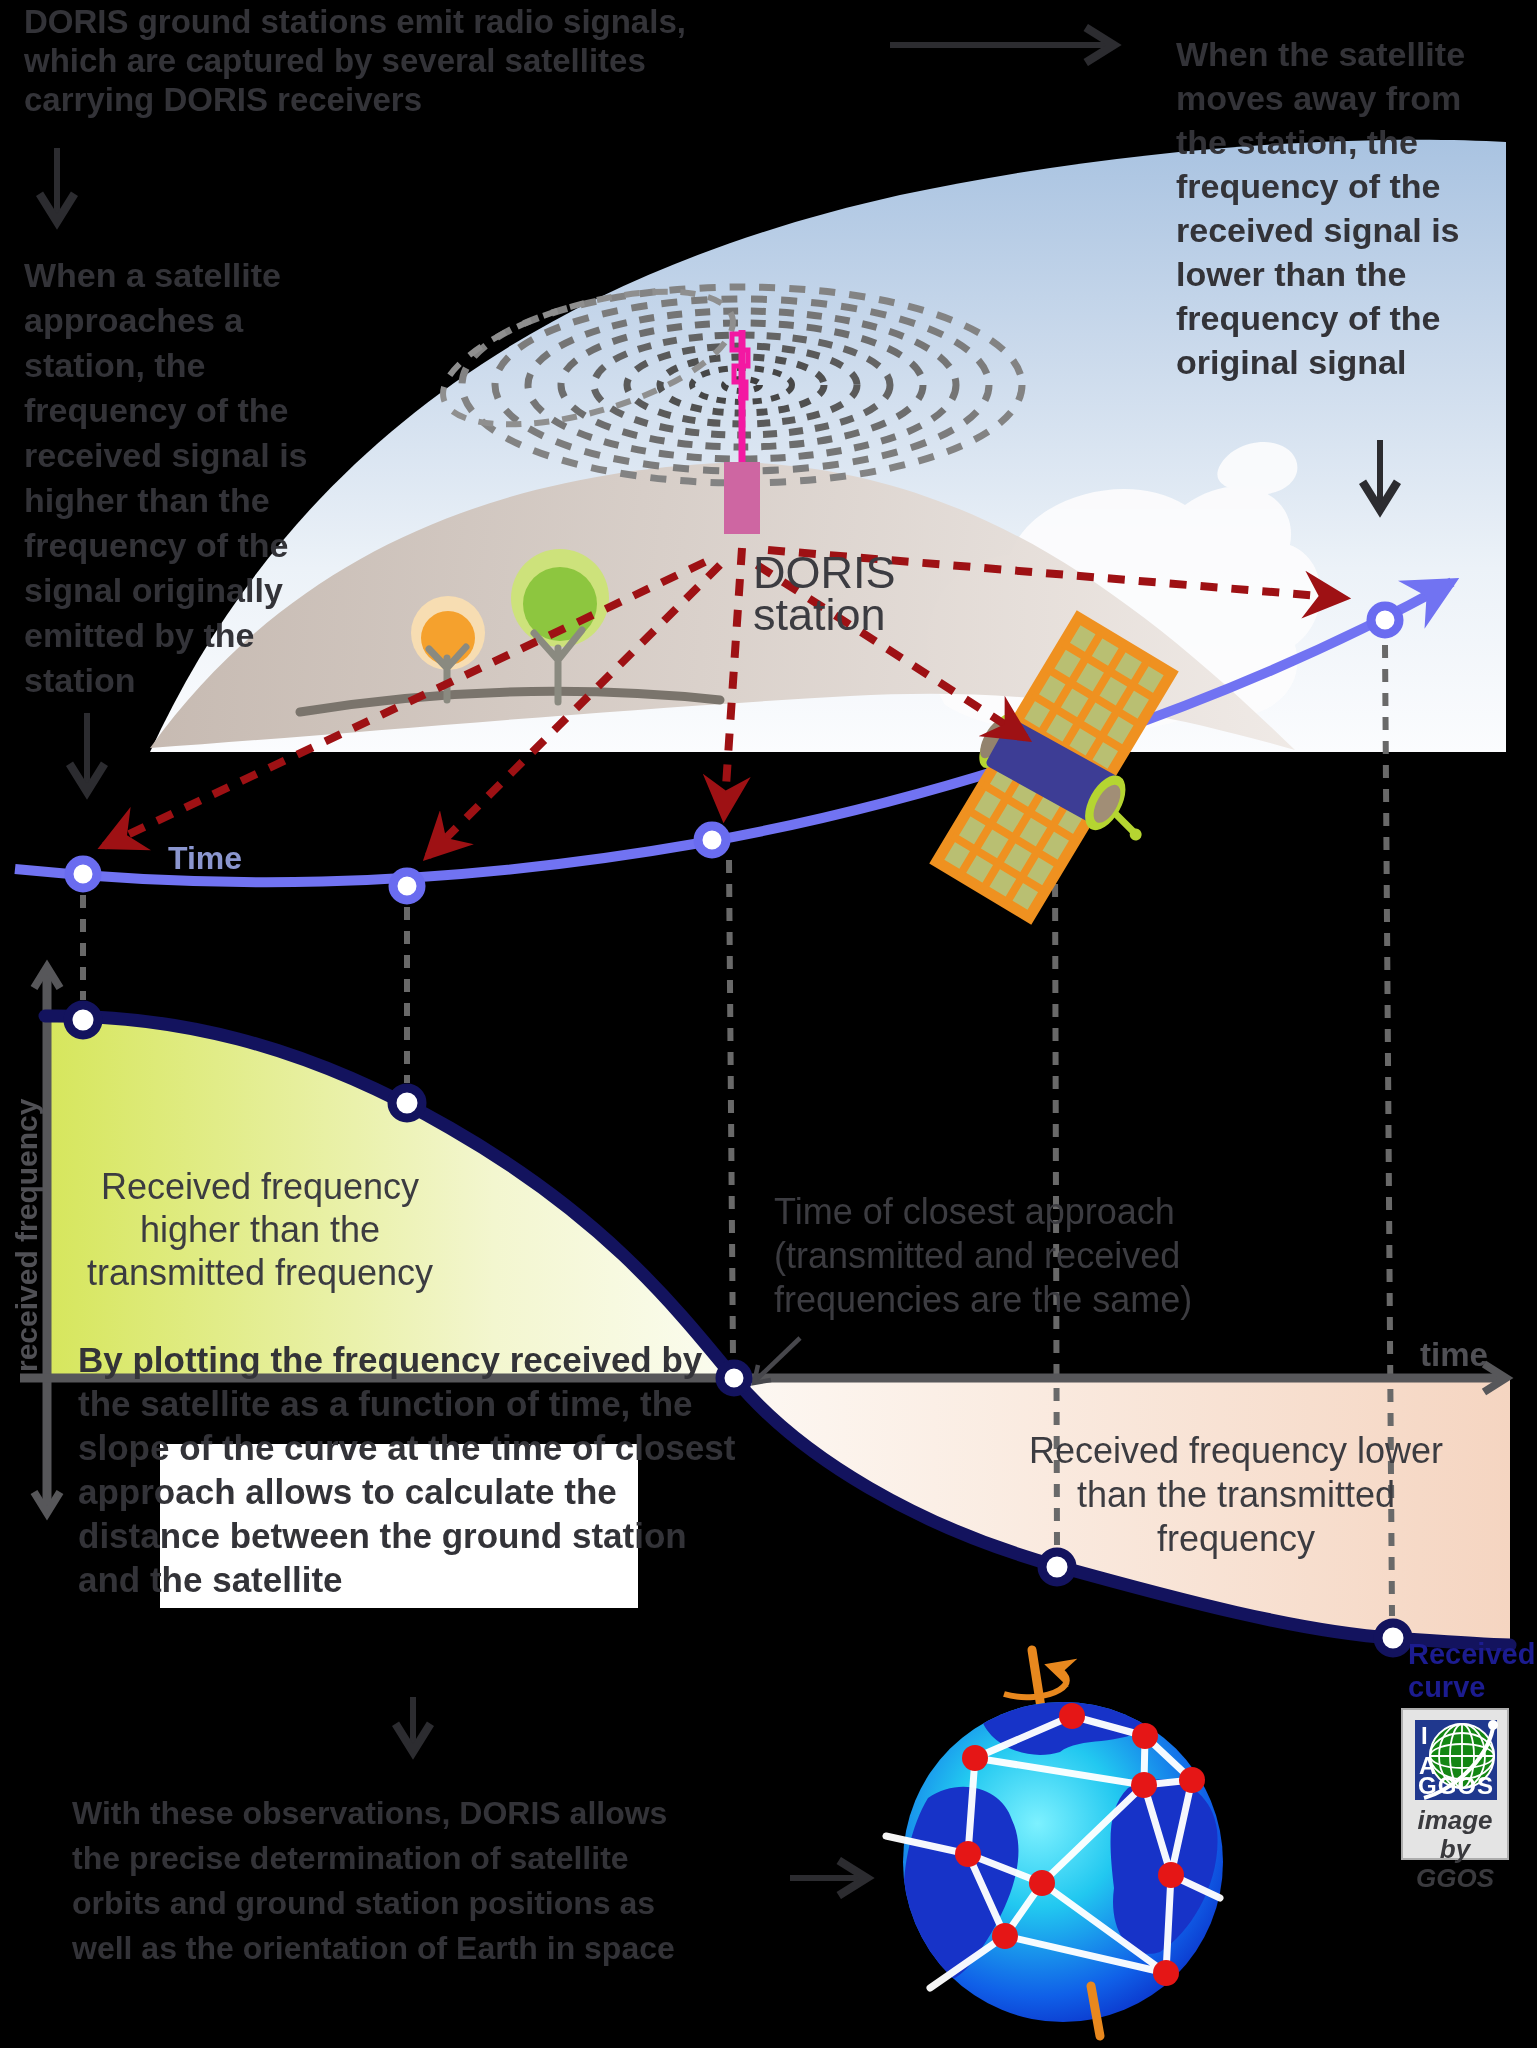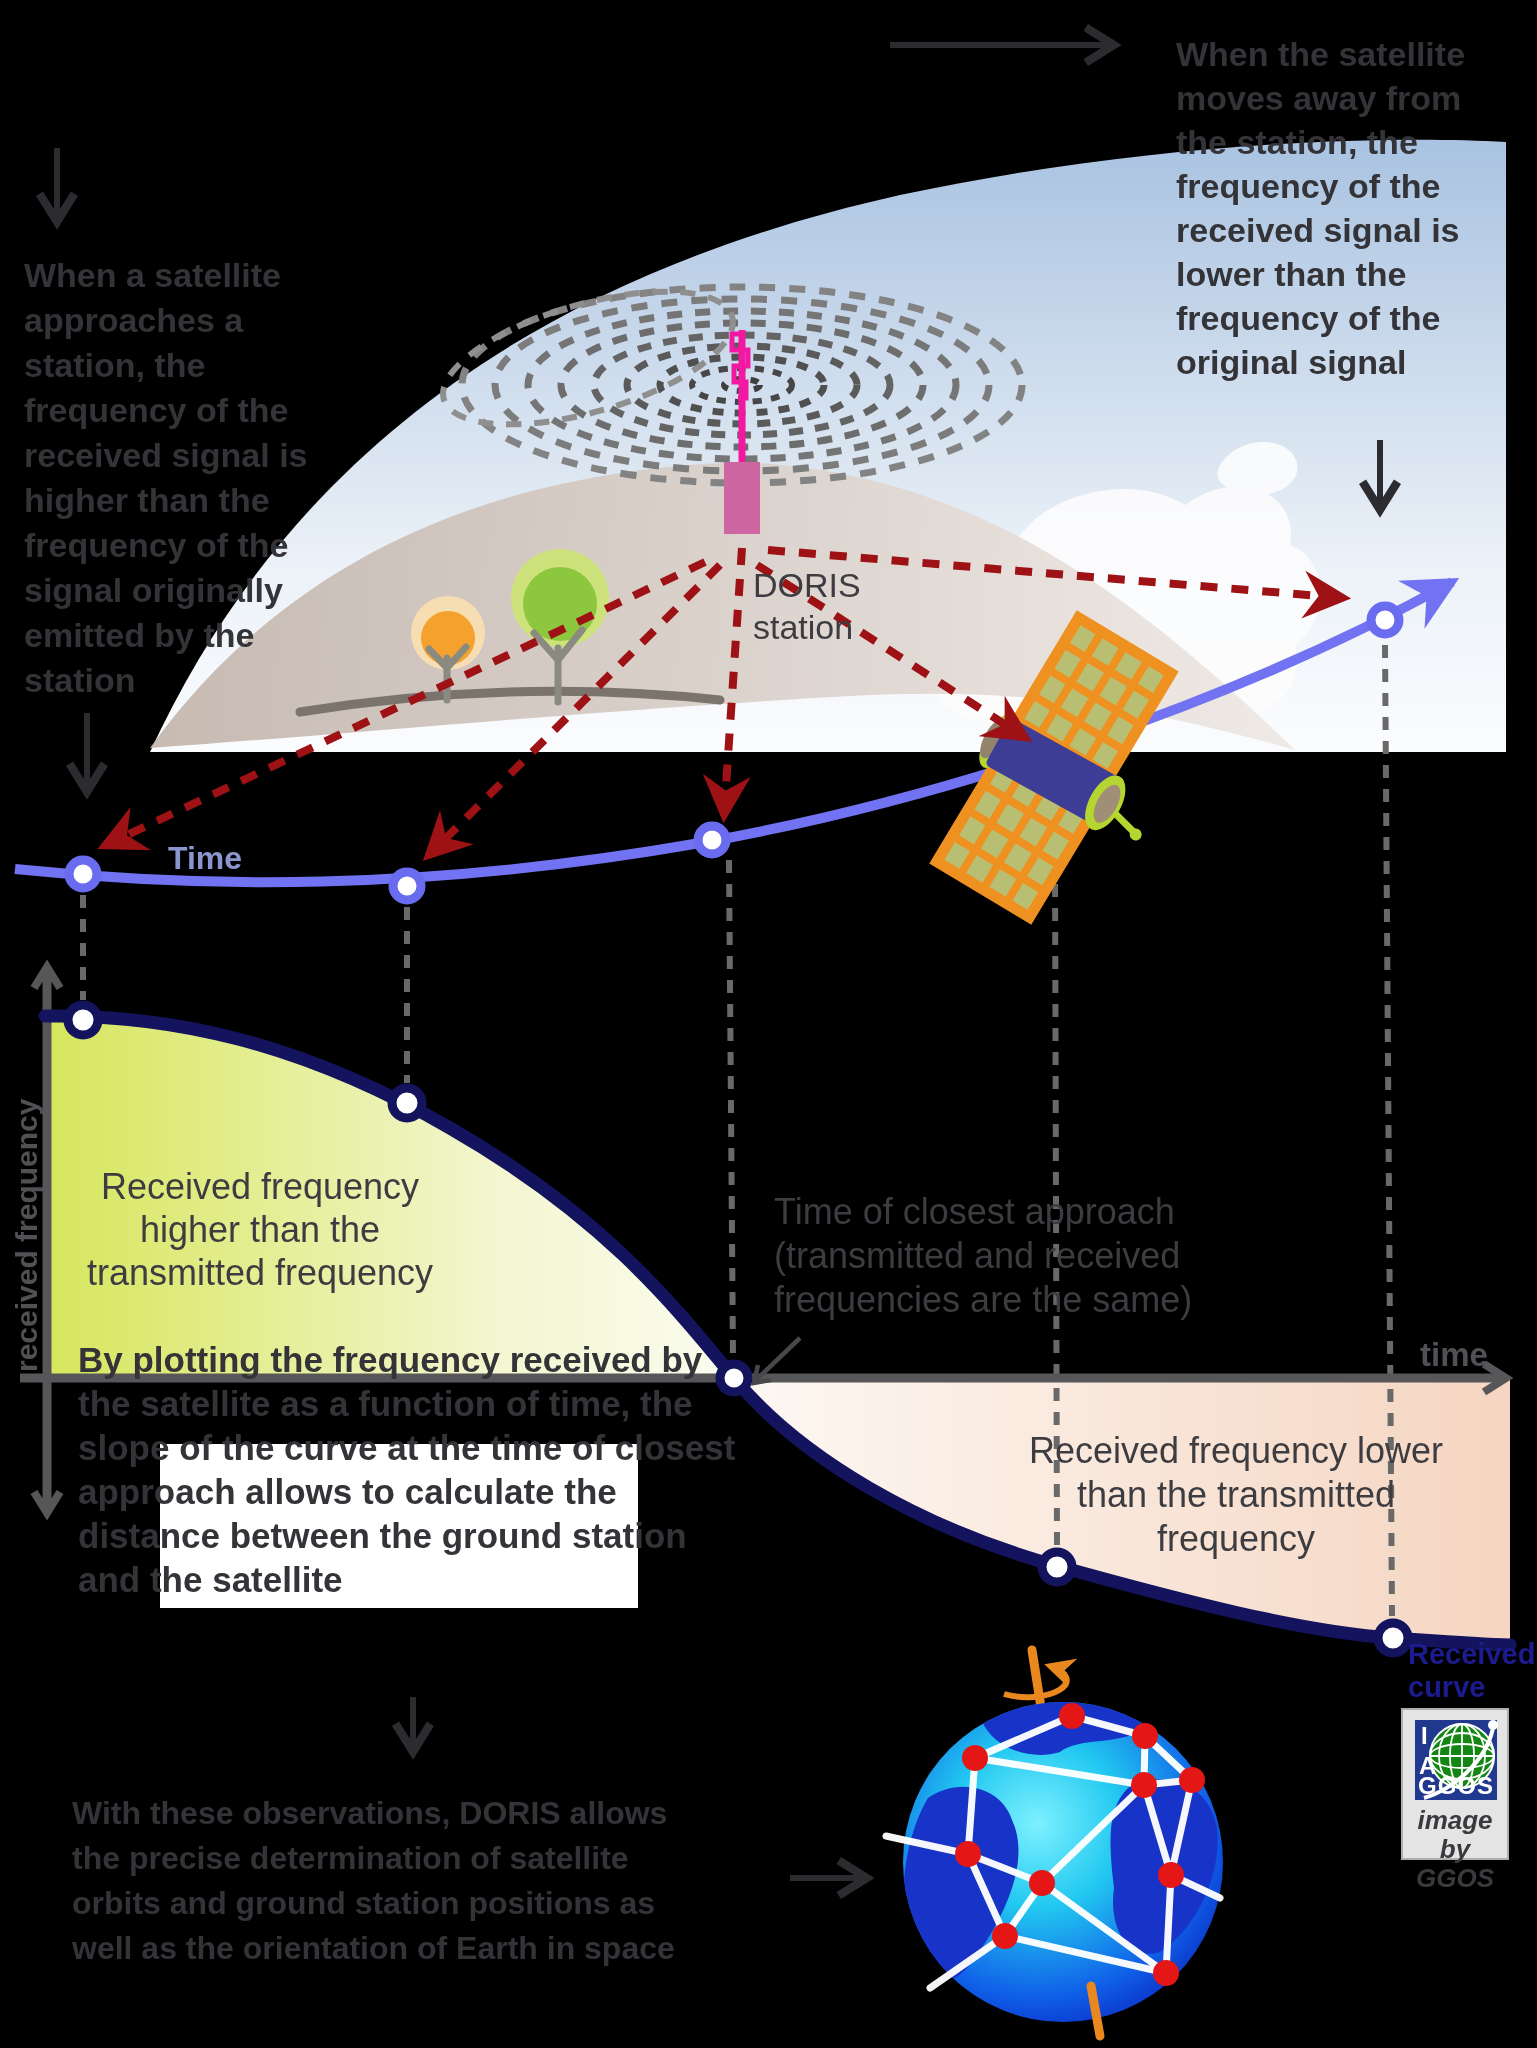--- a/index.html
+++ b/index.html
@@ -6,21 +6,21 @@
   #canvas{position:relative;width:1537px;height:2048px;background:#000;overflow:hidden;
           font-family:"Liberation Sans", sans-serif;}
   #scene-svg{position:absolute;left:0;top:0;}
   .txt{position:absolute;white-space:pre-line;color:#35353a;}
   .note{font-size:34px;line-height:44px;font-weight:bold;color:#333338;}
   .annot{font-size:36px;line-height:44px;font-weight:normal;color:#3c3c41;}
   .center{text-align:center;}
   #top-left-note{left:24px;top:2px;font-size:33px;line-height:39px;}
   #top-right-note{left:1176px;top:0px;margin-top:32px;}
   #left-note{left:24px;top:253px;line-height:45px;}
-  #station-label{left:753px;top:564px;font-size:34px;line-height:42px;font-weight:normal;color:#3c3c41;}
+  #station-label{left:753px;top:552px;font-size:45px;line-height:42px;font-weight:normal;color:#3c3c41;}
   #orbit-label{left:168px;top:840px;font-size:32px;font-weight:bold;color:#8b96cf;}
   #y-axis-label{left:10px;top:1372px;font-size:30px;font-weight:bold;color:#505055;
                 transform:rotate(-90deg);transform-origin:0 0;white-space:nowrap;}
   #x-axis-label{left:1420px;top:1336px;font-size:33px;font-weight:bold;color:#505055;}
   #region-higher{left:60px;top:1165px;width:400px;line-height:43px;}
   #closest-note{left:774px;top:1190px;}
   #region-lower{left:1020px;top:1429px;width:432px;}
   #highlight-box{position:absolute;left:160px;top:1444px;width:478px;height:164px;background:#ffffff;}
   #by-plotting-note{left:78px;top:1338px;font-size:35px;}
   #with-these-note{left:72px;top:1791px;font-size:32px;line-height:45px;}
@@ -241,20 +241,23 @@
       <ellipse cx="1462" cy="1756" rx="23" ry="32"></ellipse>
       <path d="M1430,1756 H1494 M1462,1724 V1788"></path>
     </g>
     <path d="M1424,1798 C1452,1790 1486,1762 1493,1728" fill="none" stroke="#ffffff" stroke-width="4"></path>
     <circle cx="1493" cy="1725" r="5" fill="#ffffff"></circle>
   </g>
 </svg>
 
 <div id="highlight-box"></div>
 
+<div id="top-left-note" class="txt note">DORIS ground stations emit radio signals,
+which are captured by several satellites
+carrying DORIS receivers</div>
 
 <div id="top-right-note" class="txt note">When the satellite
 moves away from
 the station, the
 frequency of the
 received signal is
 lower than the
 frequency of the
 original signal</div>
 

